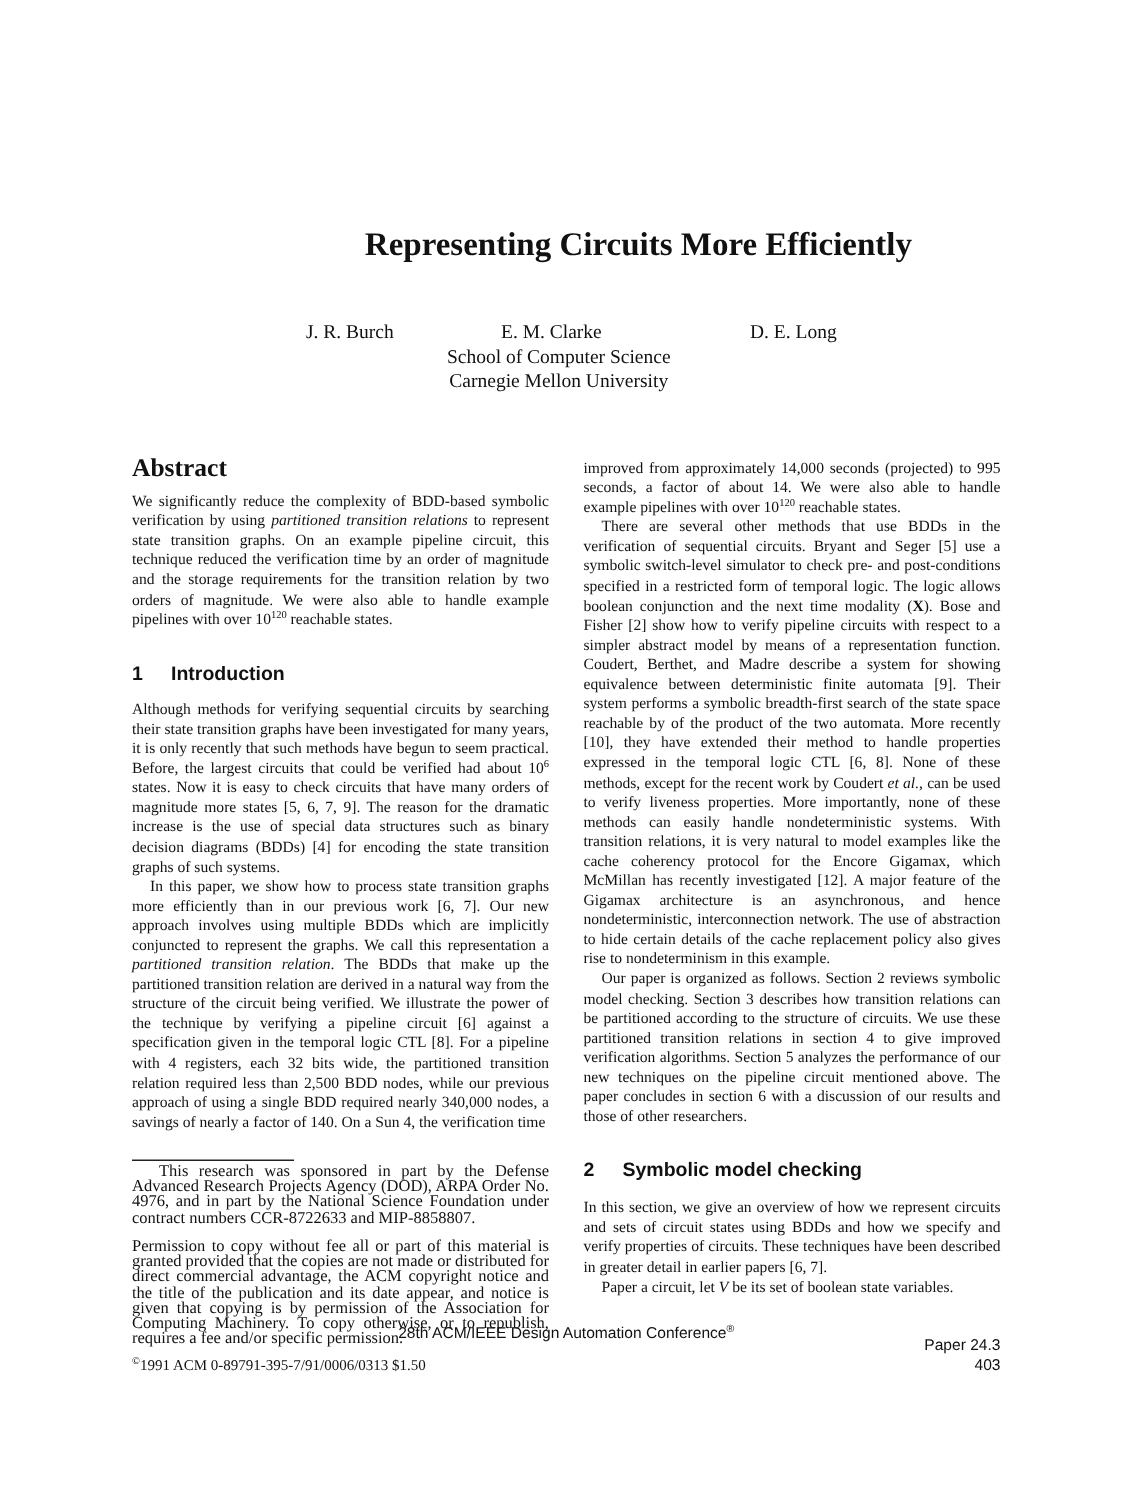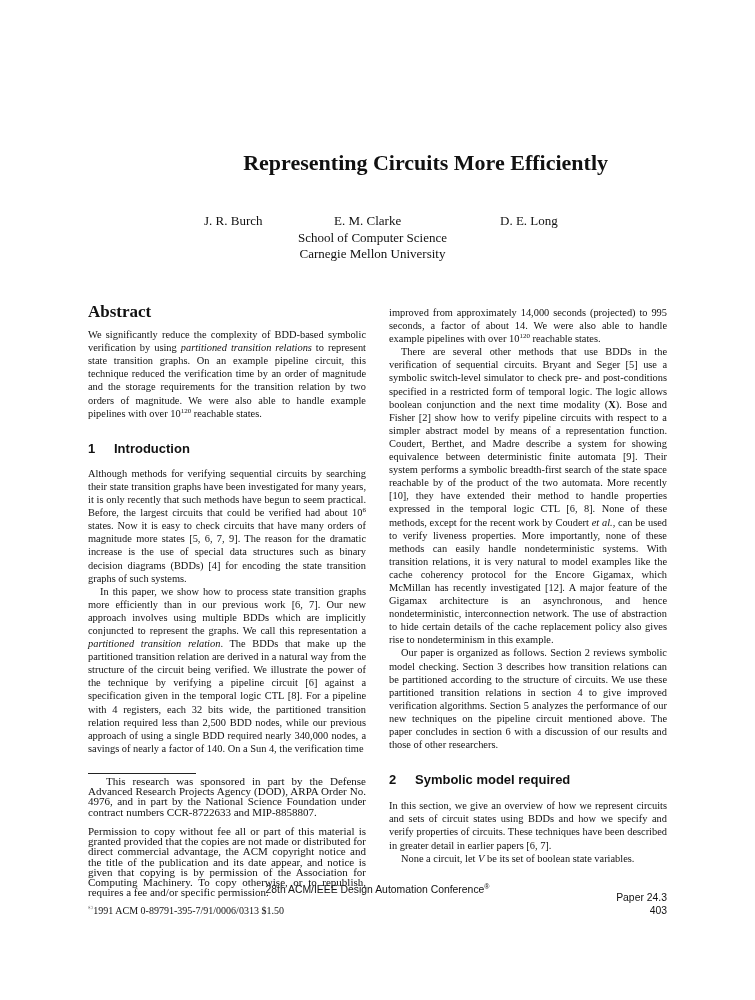--- a/index.html
+++ b/index.html
@@ -50,23 +50,23 @@
 
 <div class="fn-rule"></div>
 <div class="footnote ind" style="top:776px;">This research was sponsored in part by the Defense Advanced Research Projects Agency (DOD), ARPA Order No. 4976, and in part by the National Science Foundation under contract numbers CCR-8722633 and MIP-8858807.</div>
 <div class="footnote" style="top:826px;">Permission to copy without fee all or part of this material is granted provided that the copies are not made or distributed for direct commercial advantage, the ACM copyright notice and the title of the publication and its date appear, and notice is given that copying is by permission of the Association for Computing Machinery. To copy otherwise, or to republish, requires a fee and/or specific permission.</div>
 
 <div class="col" style="left:389px; top:306px;">
   <p><span>improved from approximately 14,000 seconds (projected) to 995 seconds, a factor of about 14. We were also able to handle example pipelines with over 10</span><sup>120</sup><span> reachable states.</span></p>
   <p class="indent"><span>There are several other methods that use BDDs in the verification of sequential circuits. Bryant and Seger [5] use a symbolic switch-level simulator to check pre- and post-conditions specified in a restricted form of temporal logic. The logic allows boolean conjunction and the next time modality (</span><b>X</b><span>). Bose and Fisher [2] show how to verify pipeline circuits with respect to a simpler abstract model by means of a representation function. Coudert, Berthet, and Madre describe a system for showing equivalence between deterministic finite automata [9]. Their system performs a symbolic breadth-first search of the state space reachable by of the product of the two automata. More recently [10], they have extended their method to handle properties expressed in the temporal logic CTL [6, 8]. None of these methods, except for the recent work by Coudert </span><i>et al.</i><span>, can be used to verify liveness properties. More importantly, none of these methods can easily handle nondeterministic systems. With transition relations, it is very natural to model examples like the cache coherency protocol for the Encore Gigamax, which McMillan has recently investigated [12]. A major feature of the Gigamax architecture is an asynchronous, and hence nondeterministic, interconnection network. The use of abstraction to hide certain details of the cache replacement policy also gives rise to nondeterminism in this example.</span></p>
   <p class="indent">Our paper is organized as follows. Section 2 reviews symbolic model checking. Section 3 describes how transition relations can be partitioned according to the structure of circuits. We use these partitioned transition relations in section 4 to give improved verification algorithms. Section 5 analyzes the performance of our new techniques on the pipeline circuit mentioned above. The paper concludes in section 6 with a discussion of our results and those of other researchers.</p>
 
-  <div class="h-sec" style="margin-top:22px;"><span class="num">2</span><span>Symbolic model required</span></div>
+  <div class="h-sec" style="margin-top:22px;"><span class="num">2</span><span>Symbolic model checking</span></div>
   <p style="margin-top:13px;">In this section, we give an overview of how we represent circuits and sets of circuit states using BDDs and how we specify and verify properties of circuits. These techniques have been described in greater detail in earlier papers [6, 7].</p>
-  <p class="indent"><span>None a circuit, let </span><i>V</i><span> be its set of boolean state variables.</span></p>
+  <p class="indent"><span>Paper a circuit, let </span><i>V</i><span> be its set of boolean state variables.</span></p>
 </div>
 
 <div class="conf"><span>28th ACM/IEEE Design Automation Conference</span><sup>®</sup></div>
 <div class="copy"><sup>©</sup><span>1991 ACM 0-89791-395-7/91/0006/0313 $1.50</span></div>
 <div class="paperno">
   <div>Paper 24.3</div>
   <div>403</div>
 </div>
 
 </body></html>

